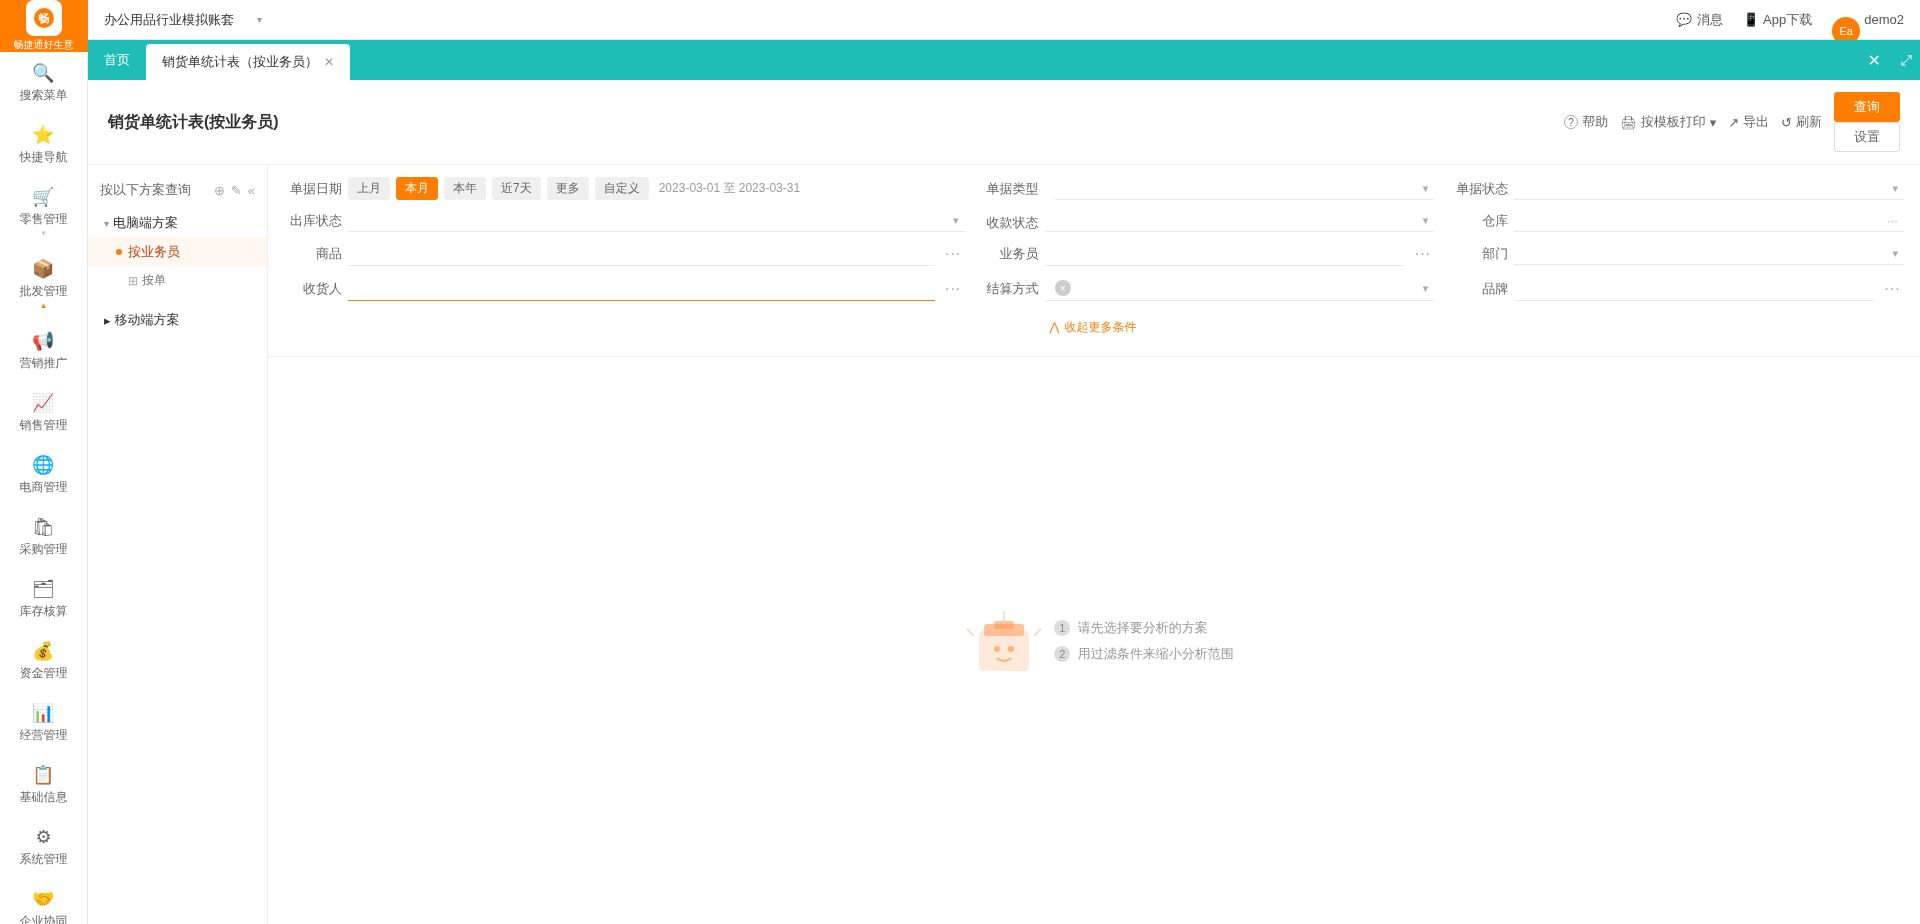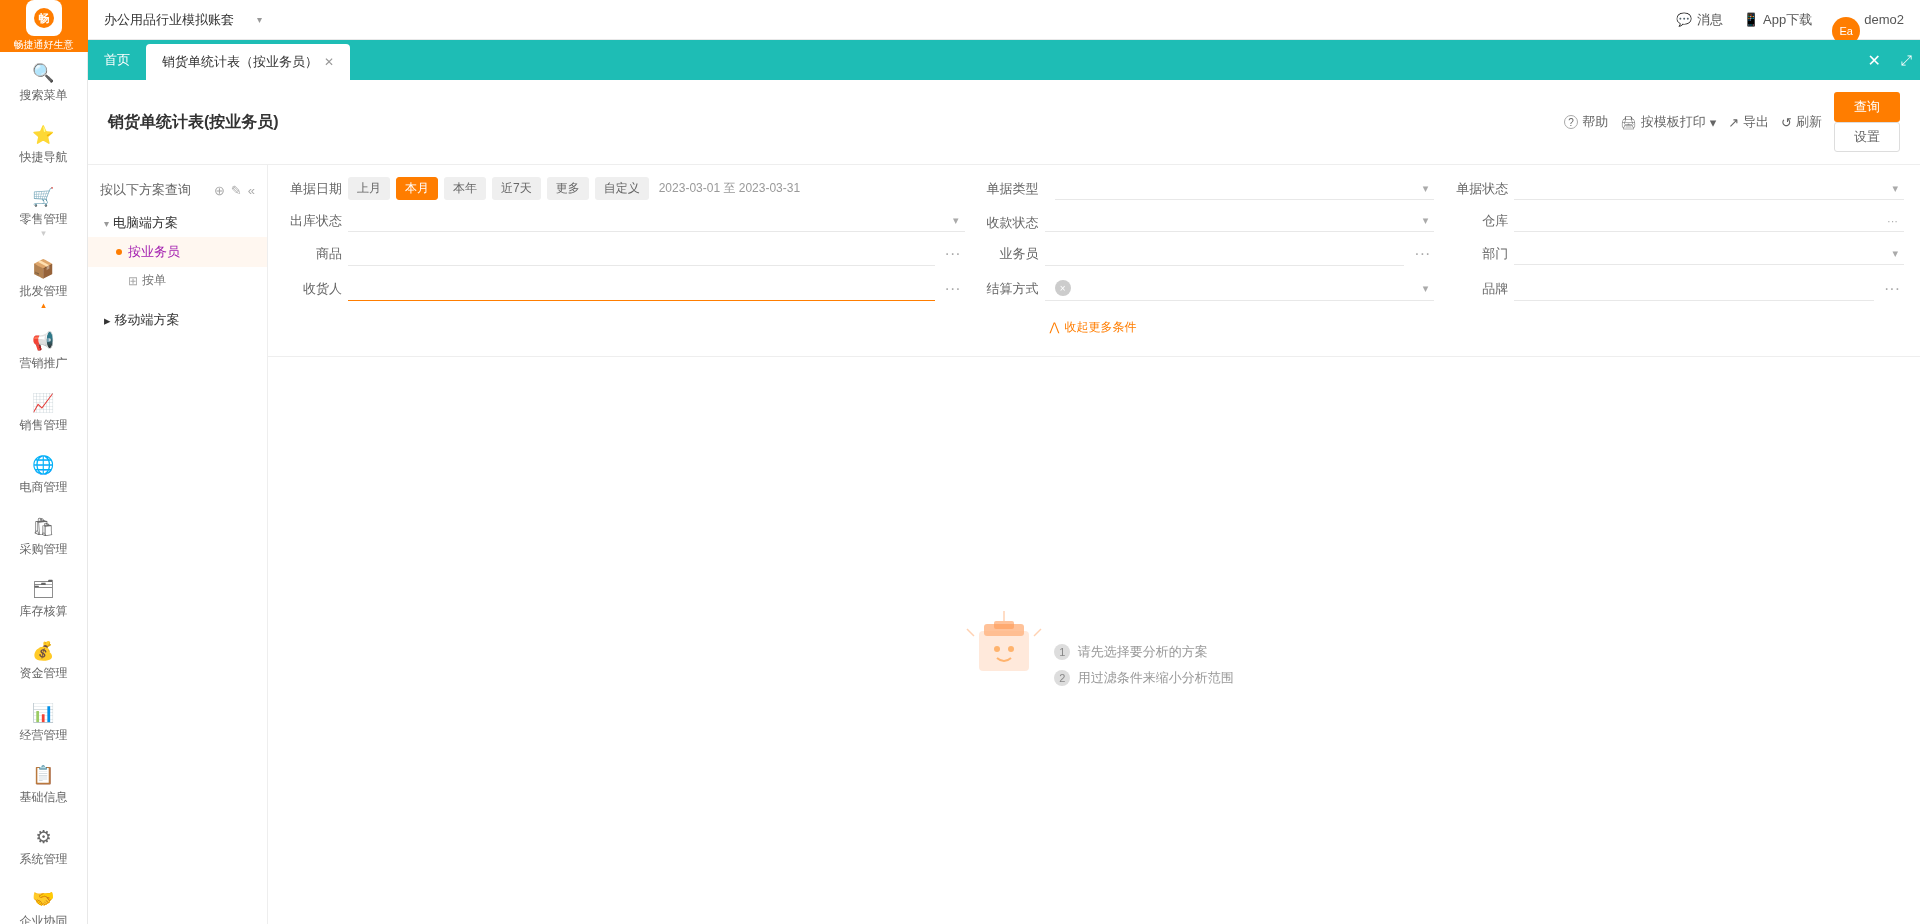--- a/index.html
+++ b/index.html
@@ -47,21 +47,21 @@
     #main-panel { flex: 1; display: flex; overflow: hidden; }
 
     
     #left-panel { width: 180px; background: #fff; border-right: 1px solid #eee; flex-shrink: 0; padding: 10px 0; }
     #left-panel-title { display: flex; align-items: center; padding: 6px 12px; font-size: 13px; color: #666; gap: 4px; }
     .lp-action-icons { display: flex; gap: 6px; margin-left: auto; color: #aaa; cursor: pointer; }
     .lp-section { padding: 4px 0; }
     .lp-section-header { display: flex; align-items: center; padding: 5px 10px 5px 16px; font-size: 13px; color: #333; cursor: pointer; gap: 4px; }
     .lp-section-header .arrow { color: #999; font-size: 10px; }
     .lp-item { padding: 6px 12px 6px 28px; font-size: 13px; color: #555; cursor: pointer; display: flex; align-items: center; gap: 6px; }
-    .lp-item.active { color: #a21caf; background: #fff7f0; }
+    .lp-item.active { color: #c2410c; background: #fff7f0; }
     .lp-item.active .dot { width: 6px; height: 6px; background: #ff7d00; border-radius: 50%; display: inline-block; }
     .lp-sub-item { padding: 5px 12px 5px 40px; font-size: 12px; color: #777; cursor: pointer; display: flex; align-items: center; gap: 4px; }
     .lp-sub-item .sub-icon { color: #aaa; }
     .lp-section-header2 { display: flex; align-items: center; padding: 5px 10px 5px 16px; font-size: 13px; color: #333; cursor: pointer; gap: 4px; margin-top: 4px; }
 
     
     #right-panel { flex: 1; display: flex; flex-direction: column; overflow: hidden; }
 
     
     #filter-area { background: #fff; padding: 12px 16px; border-bottom: 1px solid #eee; flex-shrink: 0; }
@@ -76,21 +76,21 @@
     .date-group { display: flex; align-items: center; gap: 6px; flex: 1; }
     .date-btn { padding: 2px 8px; border-radius: 3px; font-size: 12px; cursor: pointer; border: 1px solid transparent; color: #666; }
     .date-btn.active { background: #ff7d00; color: #fff; border-color: #ff7d00; }
     .date-range { font-size: 12px; color: #999; margin-left: 4px; }
     .tag-close { display: inline-flex; align-items: center; justify-content: center; width: 16px; height: 16px; border-radius: 50%; background: #ccc; color: #fff; font-size: 10px; cursor: pointer; margin-left: 4px; }
     .collapse-bar { text-align: center; padding: 8px; color: #999; font-size: 12px; cursor: pointer; }
     .collapse-bar span { color: #ff7d00; margin-right: 2px; }
 
     
     #query-area { flex: 1; display: flex; align-items: center; justify-content: center; flex-direction: column; background: #fff; }
-    #query-area .hint-box { display: flex; align-items: flex-end; }
+    #query-area .hint-box { display: flex; align-items: center; }
     #query-area .hint-icon { width: 100px; height: 100px; display: flex; align-items: center; justify-content: center; }
     #query-area .hints { font-size: 13px; color: #999; line-height: 2; }
     #query-area .hint-num { display: inline-flex; align-items: center; justify-content: center; width: 16px; height: 16px; border-radius: 50%; background: #ddd; color: #888; font-size: 11px; margin-right: 4px; }
 
     
     .filter-cell { flex: 1; display: flex; align-items: center; min-width: 0; }
 
     .tabbar-right { margin-left: auto; display: flex; align-items: center; }
   </style>
 </head>

